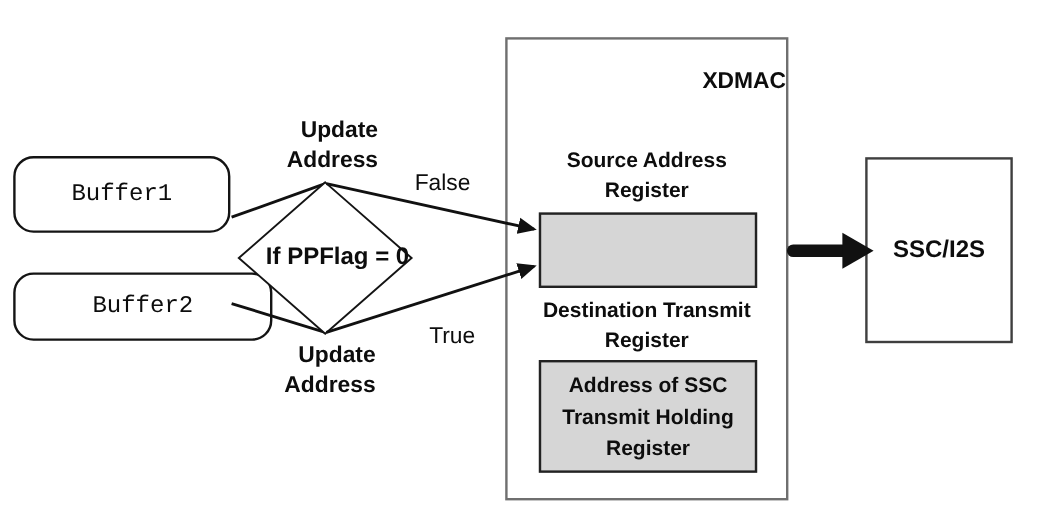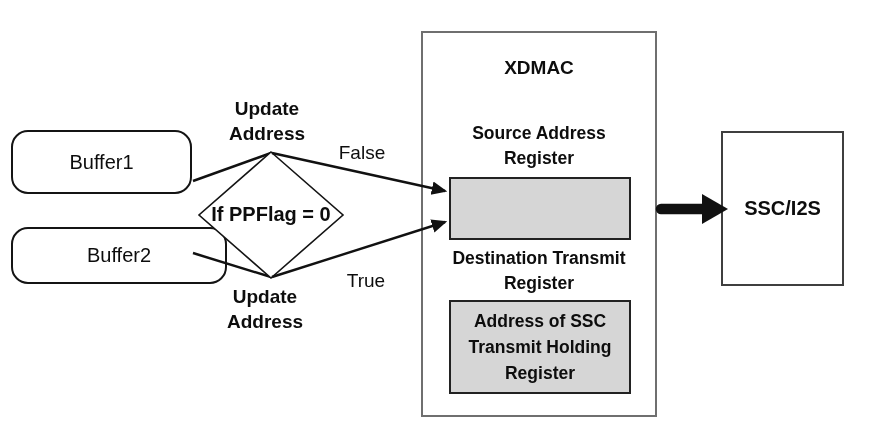--- a/index.html
+++ b/index.html
@@ -24,33 +24,34 @@
     position:absolute;
     display:flex; align-items:center; justify-content:center;
     background:#ffffff;
     text-align:center;
   }
   .buffer {
     border:2.2px solid #141414;
     border-radius:17px;
     font-size:20px;
     font-weight:400;
+    font-family:Liberation Mono, monospace;
   }
   #buffer1 { left:11px; top:130px; width:181px; height:64px; }
   #buffer2 { left:11px; top:227px; width:216px; height:57px; }
 
   #xdmac {
     left:421px; top:31px; width:236px; height:386px;
     border:2px solid #6f6f6f;
     background:#ffffff;
     position:absolute;
   }
   .xdmac-title {
     position:absolute; top:24px; left:0; width:100%;
-    text-align:center; font-weight:bold; font-size:19px;
+    text-align:right; font-weight:bold; font-size:19px;
   }
   .reg-label {
     position:absolute;
     text-align:center; font-weight:bold;
     font-size:17.5px; line-height:25px;
   }
   #source-label { top:88px; left:16%; width:68%; }
   #dest-label   { top:213px; left:7.5%; width:85%; }
   .reg-box {
     position:absolute;
@@ -68,21 +69,21 @@
   }
 
   #ssc-box {
     left:721px; top:131px; width:123px; height:155px;
     border:2px solid #3f3f3f;
     font-weight:bold; font-size:20px;
   }
 
   .float-lbl {
     position:absolute;
-    text-align:center;
+    text-align:right;
   }
   .bold-lbl { font-weight:bold; font-size:19px; line-height:25px; }
   .edge-lbl { font-weight:400; font-size:19px; }
   #update-top    { left:219px; top:96px;  width:96px; }
   #update-bottom { left:217px; top:284px; width:96px; }
   #false-lbl { left:332px; top:142px; width:60px; }
   #true-lbl  { left:336px; top:258px; width:60px;margin-top:12px; }
   #condition-lbl {
     left:201px; top:203px; width:140px;
     font-weight:bold; font-size:20px;

